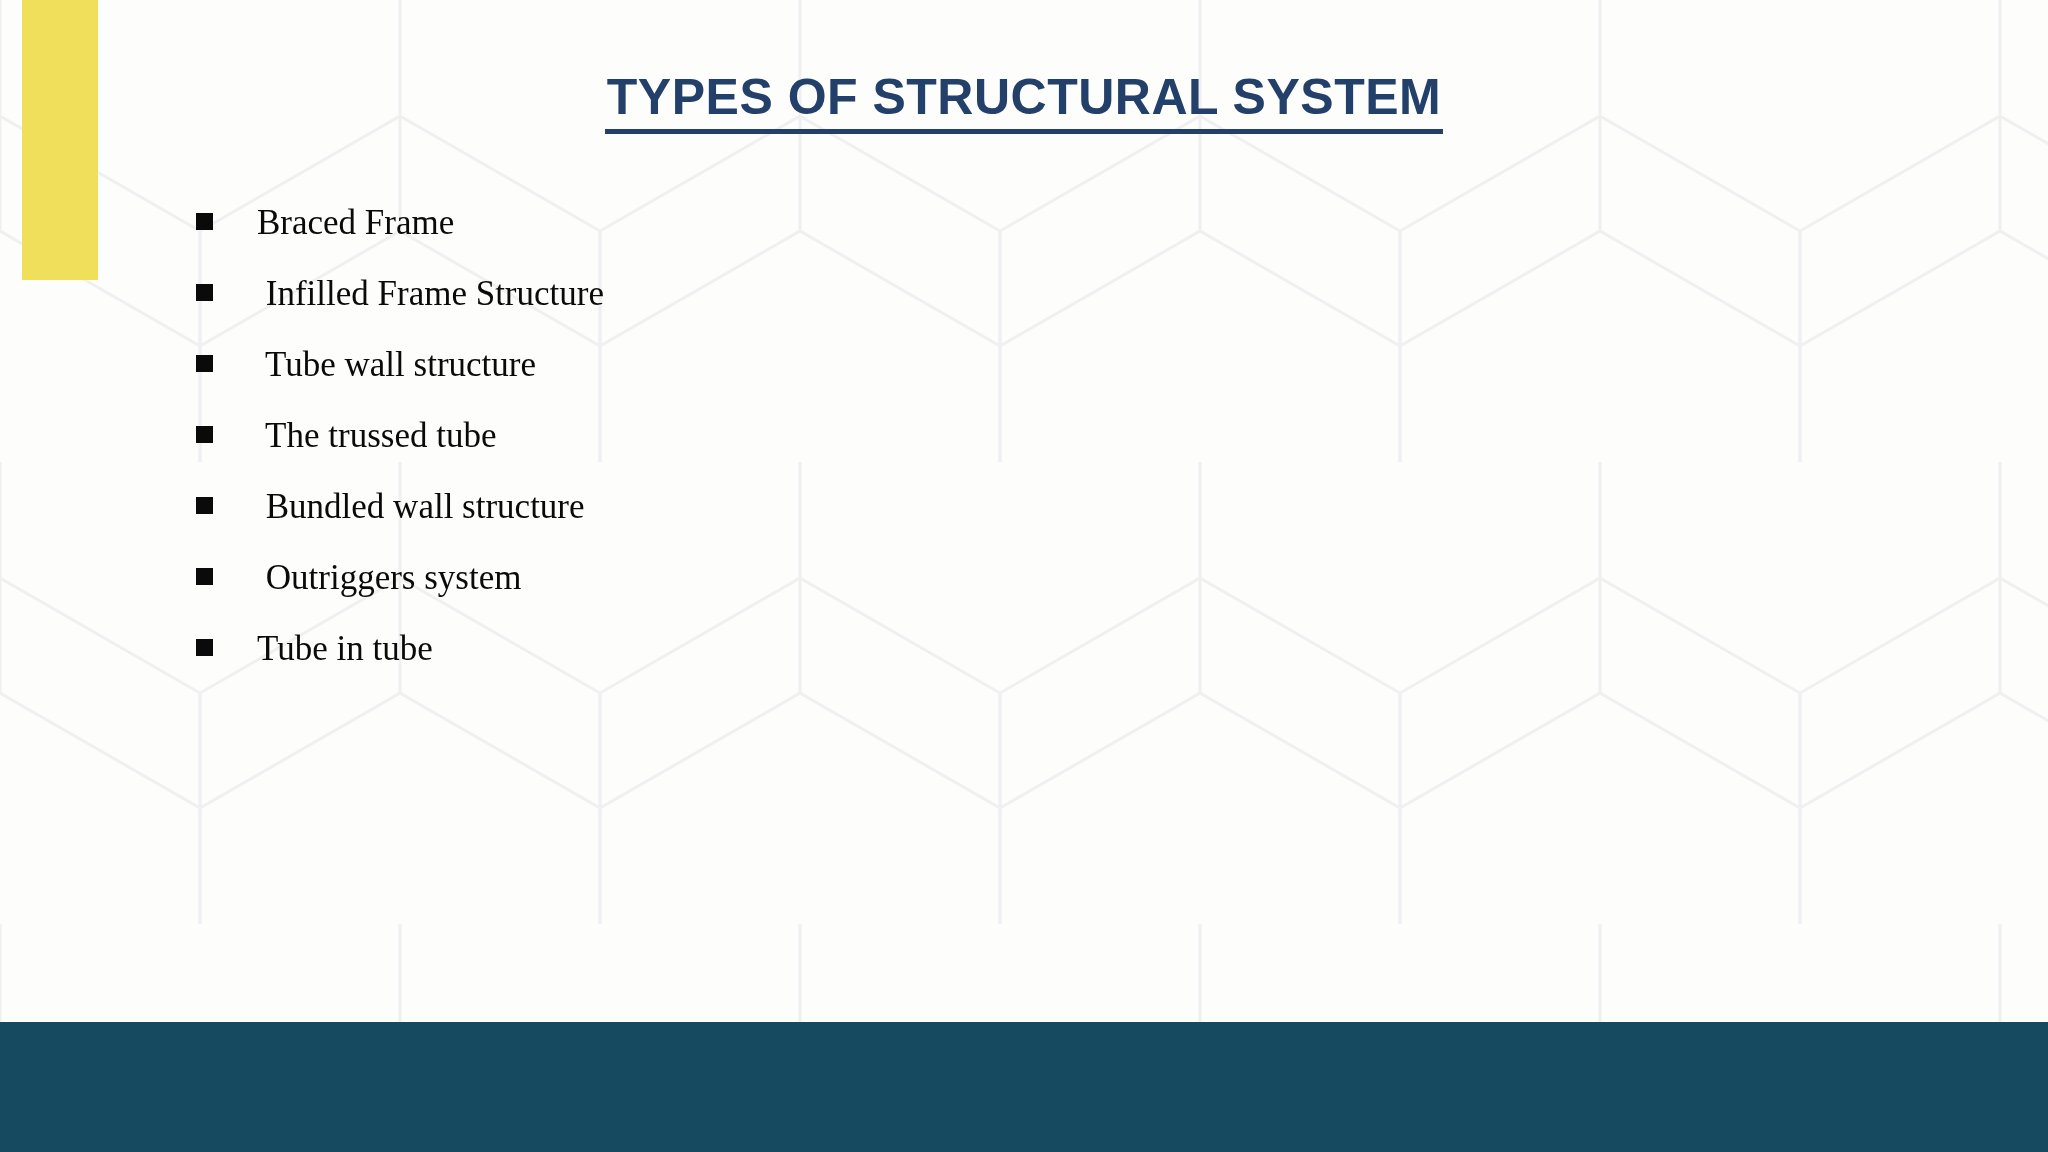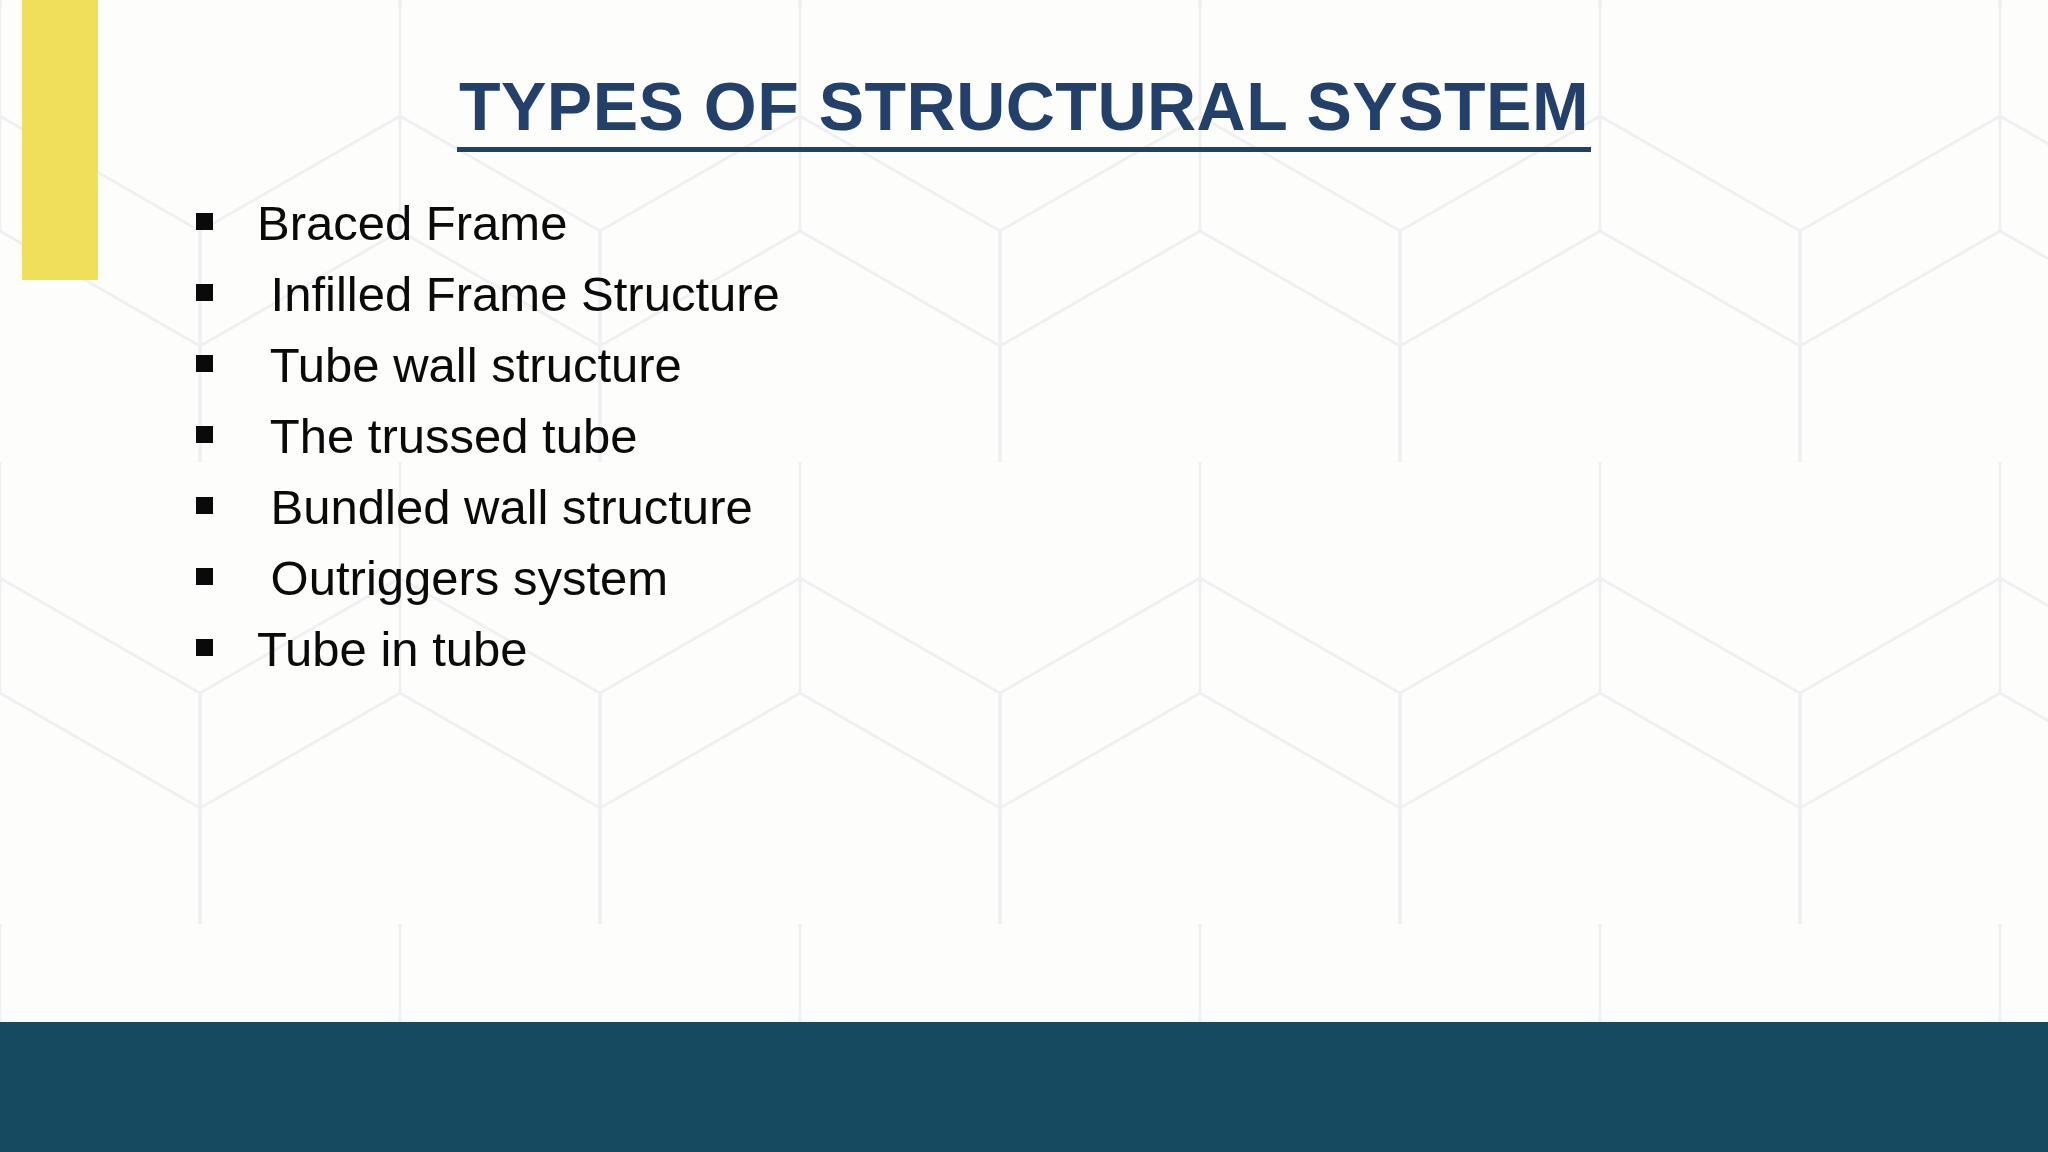--- a/index.html
+++ b/index.html
@@ -56,21 +56,21 @@
     top: 72px;
     width: 2048px;
     z-index: 3;
     text-align: center;
   }
   #title {
     display: inline-block;
     color: #22406A;
     font-family: "Liberation Sans", sans-serif;
     font-weight: bold;
-    font-size: 68px;
+    font-size: 50px;
     letter-spacing: 0.5px;
     line-height: 1.02;
     padding: 0 2px 6px 2px;
     border-bottom: 5px solid #22406A;
     white-space: nowrap;
   }
 
   
   #bullet-list {
     position: absolute;
@@ -89,22 +89,22 @@
   .bullet-mark {
     width: 17px;
     height: 17px;
     background: #0a0a0a;
     margin-top: 21px;
     margin-right: 44px;
     flex: 0 0 auto;
   }
   .bullet-text {
     color: #0a0a0a;
-    font-family: Liberation Sans, sans-serif;
-    font-size: 49px;
+    font-family: Liberation Serif, serif;
+    font-size: 35px;
     line-height: 62px;
     white-space: pre;
   }
 
   
   #bottom-band {
     position: absolute;
     left: 0;
     bottom: 0;
     width: 2048px;

